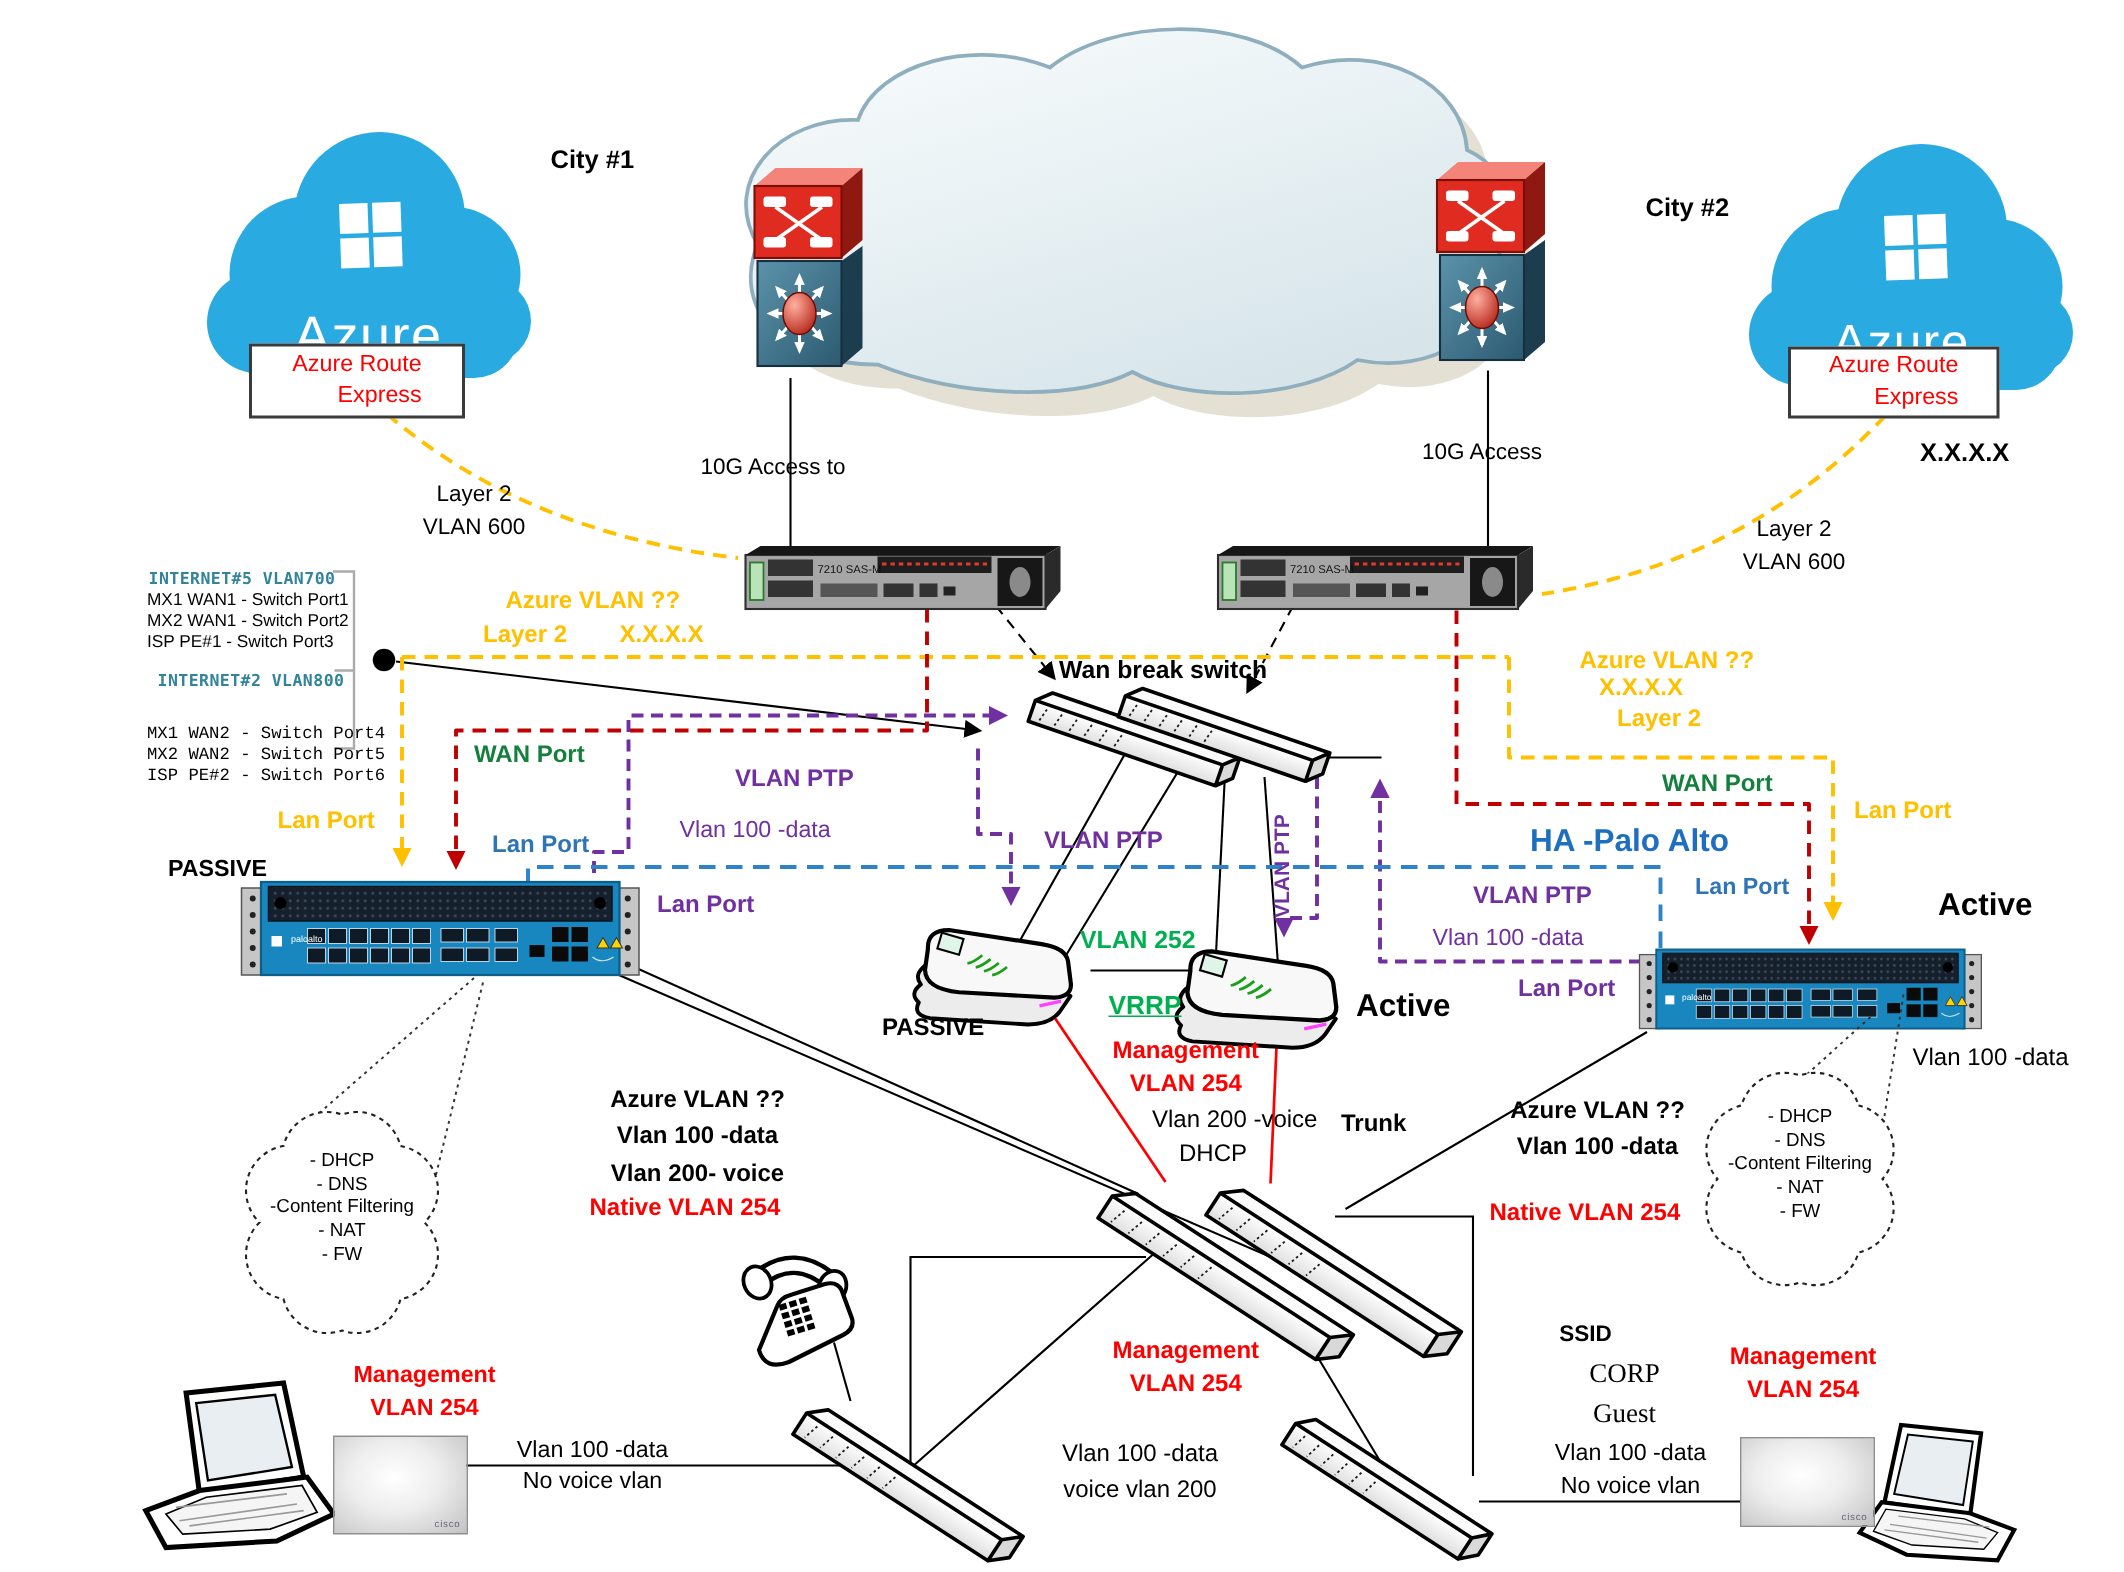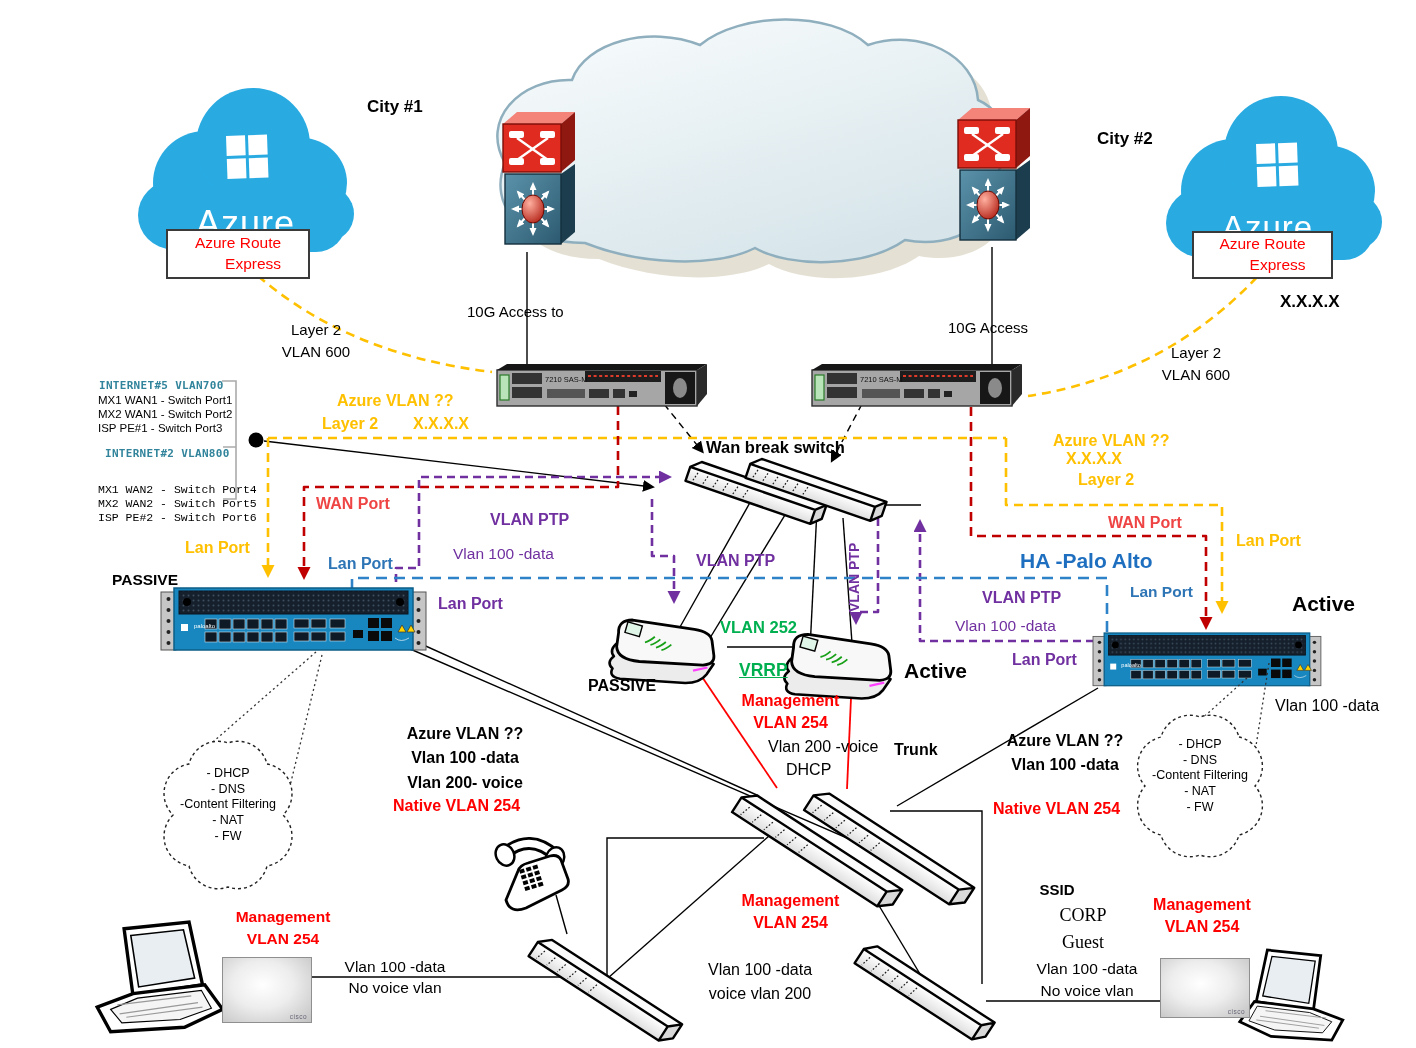--- a/index.html
+++ b/index.html
@@ -2,21 +2,21 @@
 <html><head>
 <meta charset="utf-8">
 <style>
   html,body{margin:0;padding:0;background:#fff;}
   .stage{position:relative;width:1416px;height:1048px;background:#ffffff;
          font-family:"Liberation Sans",sans-serif;overflow:hidden;}
   .stage svg.underlay{position:absolute;left:0;top:0;}
   .lbl{position:absolute;white-space:pre-line;line-height:1.25;color:#000;}
   .b{font-weight:bold;}
   .ctr{text-align:center;}
-  .yellow{color:#FFC000;} .redd{color:#ef4444;} .red{color:#FF0000;}
+  .yellow{color:#FFC000;} .redd{color:#15803d;} .red{color:#FF0000;}
   .purple{color:#7030A0;} .blue{color:#2E75B6;} .hablue{color:#1F6FC0;}
   .green{color:#00B050;} .teal{color:#31849B;}
   .mono{font-family:"DejaVu Sans Mono",monospace;}
   .routebox{position:absolute;background:#fff;border:2px solid #3a3a3a;
             color:#FF0000;font-size:15.5px;text-align:right;white-space:pre-line;
             display:flex;align-items:center;justify-content:center;line-height:1.35;}
   .azureword{position:absolute;color:#fff;font-weight:400;letter-spacing:1px;margin-top:27px;}
   .ap{position:absolute;border:1px solid #8f8f8f;
       background:radial-gradient(ellipse at 45% 42%, #ffffff 0%, #ededed 45%, #c2c2c2 100%);}
   .ap .cisco{position:absolute;right:4px;bottom:2px;font-size:6.5px;color:#667;letter-spacing:.5px;}
@@ -354,21 +354,21 @@
 <div class="azureword" style="left:1222px;top:182px;font-size:33px;">Azure</div>
 
 <div class="routebox" style="left:166px;top:229px;width:140px;height:46px;">Azure Route
 Express</div>
 <div class="routebox" style="left:1192px;top:231px;width:137px;height:44px;">Azure Route
 Express</div>
 
 <div class="lbl b" style="left:1280px;top:291px;font-size:17px;">X.X.X.X</div>
 
 <div class="lbl" style="left:467px;top:303px;font-size:15px;">10G Access to</div>
-<div class="lbl" style="left:948px;top:293px;font-size:15px;margin-top:26px;">10G Access</div>
+<div class="lbl" style="left:948px;top:293px;font-size:15px;">10G Access</div>
 
 <div class="lbl ctr" style="left:260px;top:319px;width:112px;font-size:15px;line-height:1.45;">Layer 2
 VLAN 600</div>
 <div class="lbl ctr" style="left:1140px;top:342px;width:112px;font-size:15px;line-height:1.45;">Layer 2
 VLAN 600</div>
 
 <div class="lbl mono b teal" style="left:99px;top:379px;font-size:11px;letter-spacing:.3px;">INTERNET#5 VLAN700</div>
 <div class="lbl" style="left:98px;top:393px;font-size:11.5px;line-height:1.22;">MX1 WAN1 - Switch Port1
 MX2 WAN1 - Switch Port2
 ISP  PE#1 - Switch Port3</div>

